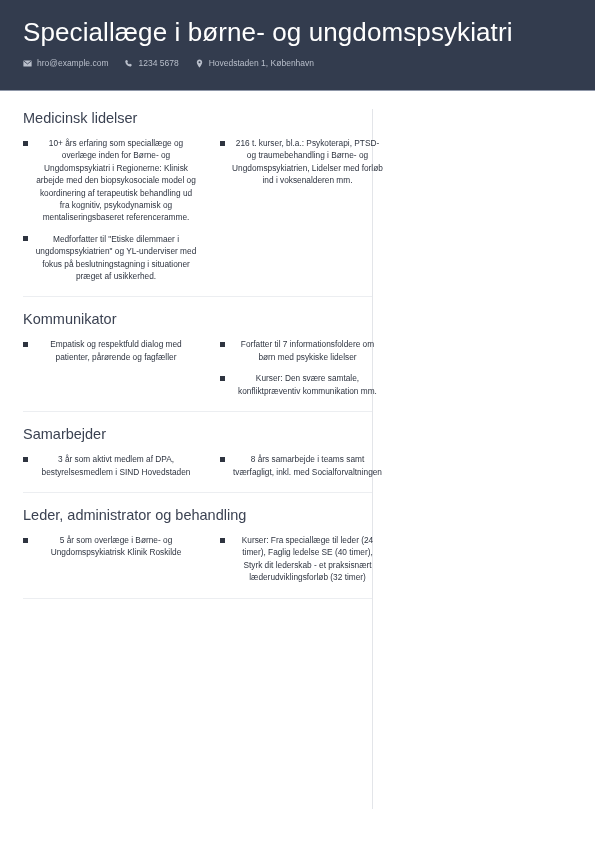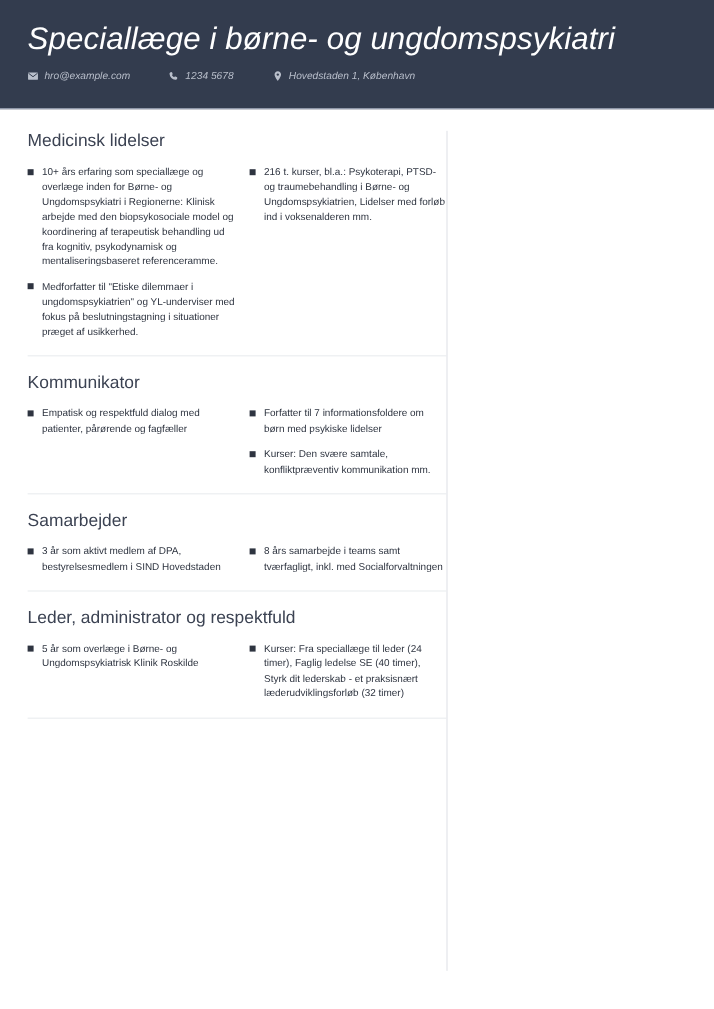--- a/index.html
+++ b/index.html
@@ -15,35 +15,34 @@
     overflow: hidden;
   }
 
   
   .header {
     background: #333c4e;
     padding: 16px 23px 14px 23px;
     box-sizing: border-box;
     border-bottom: 1px solid #8f97a8;
     height: 91px;
-    font-style: italic;
   }
   .header-title {
     color: #ffffff;
     font-size: 26px;
     font-weight: 400;
     line-height: 32px;
     letter-spacing: 0.1px;
     margin: 0 0 10px 0;
     white-space: nowrap;
   }
   .contact-row {
     display: flex;
     align-items: center;
-    gap: 32px;
+    gap: 16px;
   }
   .contact-item {
     display: flex;
     align-items: center;
     gap: 5px;
     color: #b9bfcb;
     font-size: 8.5px;
     line-height: 11px;
     white-space: nowrap;
   }
@@ -88,21 +87,22 @@
   .section { padding: 0 0 0 0; }
   .section-title {
     font-size: 14.5px;
     font-weight: 400;
     color: #3b4252;
     margin: 0 0 9px 0;
     line-height: 19px;
   }
   .section-cols {
     display: flex;
-    gap: 0;
+    gap: 12px;
+    text-align: center;
   }
   .sec-col {
     width: 174px;
     flex: 0 0 174px;
     box-sizing: border-box;
   }
   .sec-col.right { padding-left: 11px; }
   .bullets {
     list-style: none;
     margin: 0;
@@ -239,21 +239,21 @@
         <div class="sec-col right">
           <ul class="bullets">
             <li>8 års samarbejde i teams samt tværfagligt, inkl. med Socialforvaltningen</li>
           </ul>
         </div>
       </div>
     </div>
     <div class="sec-divider"></div>
 
     <div class="section">
-      <h2 class="section-title">Leder, administrator og respektfuld</h2>
+      <h2 class="section-title">Leder, administrator og behandling</h2>
       <div class="section-cols">
         <div class="sec-col left">
           <ul class="bullets">
             <li>5 år som overlæge i Børne- og Ungdomspsykiatrisk Klinik Roskilde</li>
           </ul>
         </div>
         <div class="sec-col right">
           <ul class="bullets">
             <li>Kurser: Fra speciallæge til leder (24 timer), Faglig ledelse SE (40 timer),  Styrk dit lederskab - et praksisnært læderudviklingsforløb (32 timer)</li>
           </ul>

